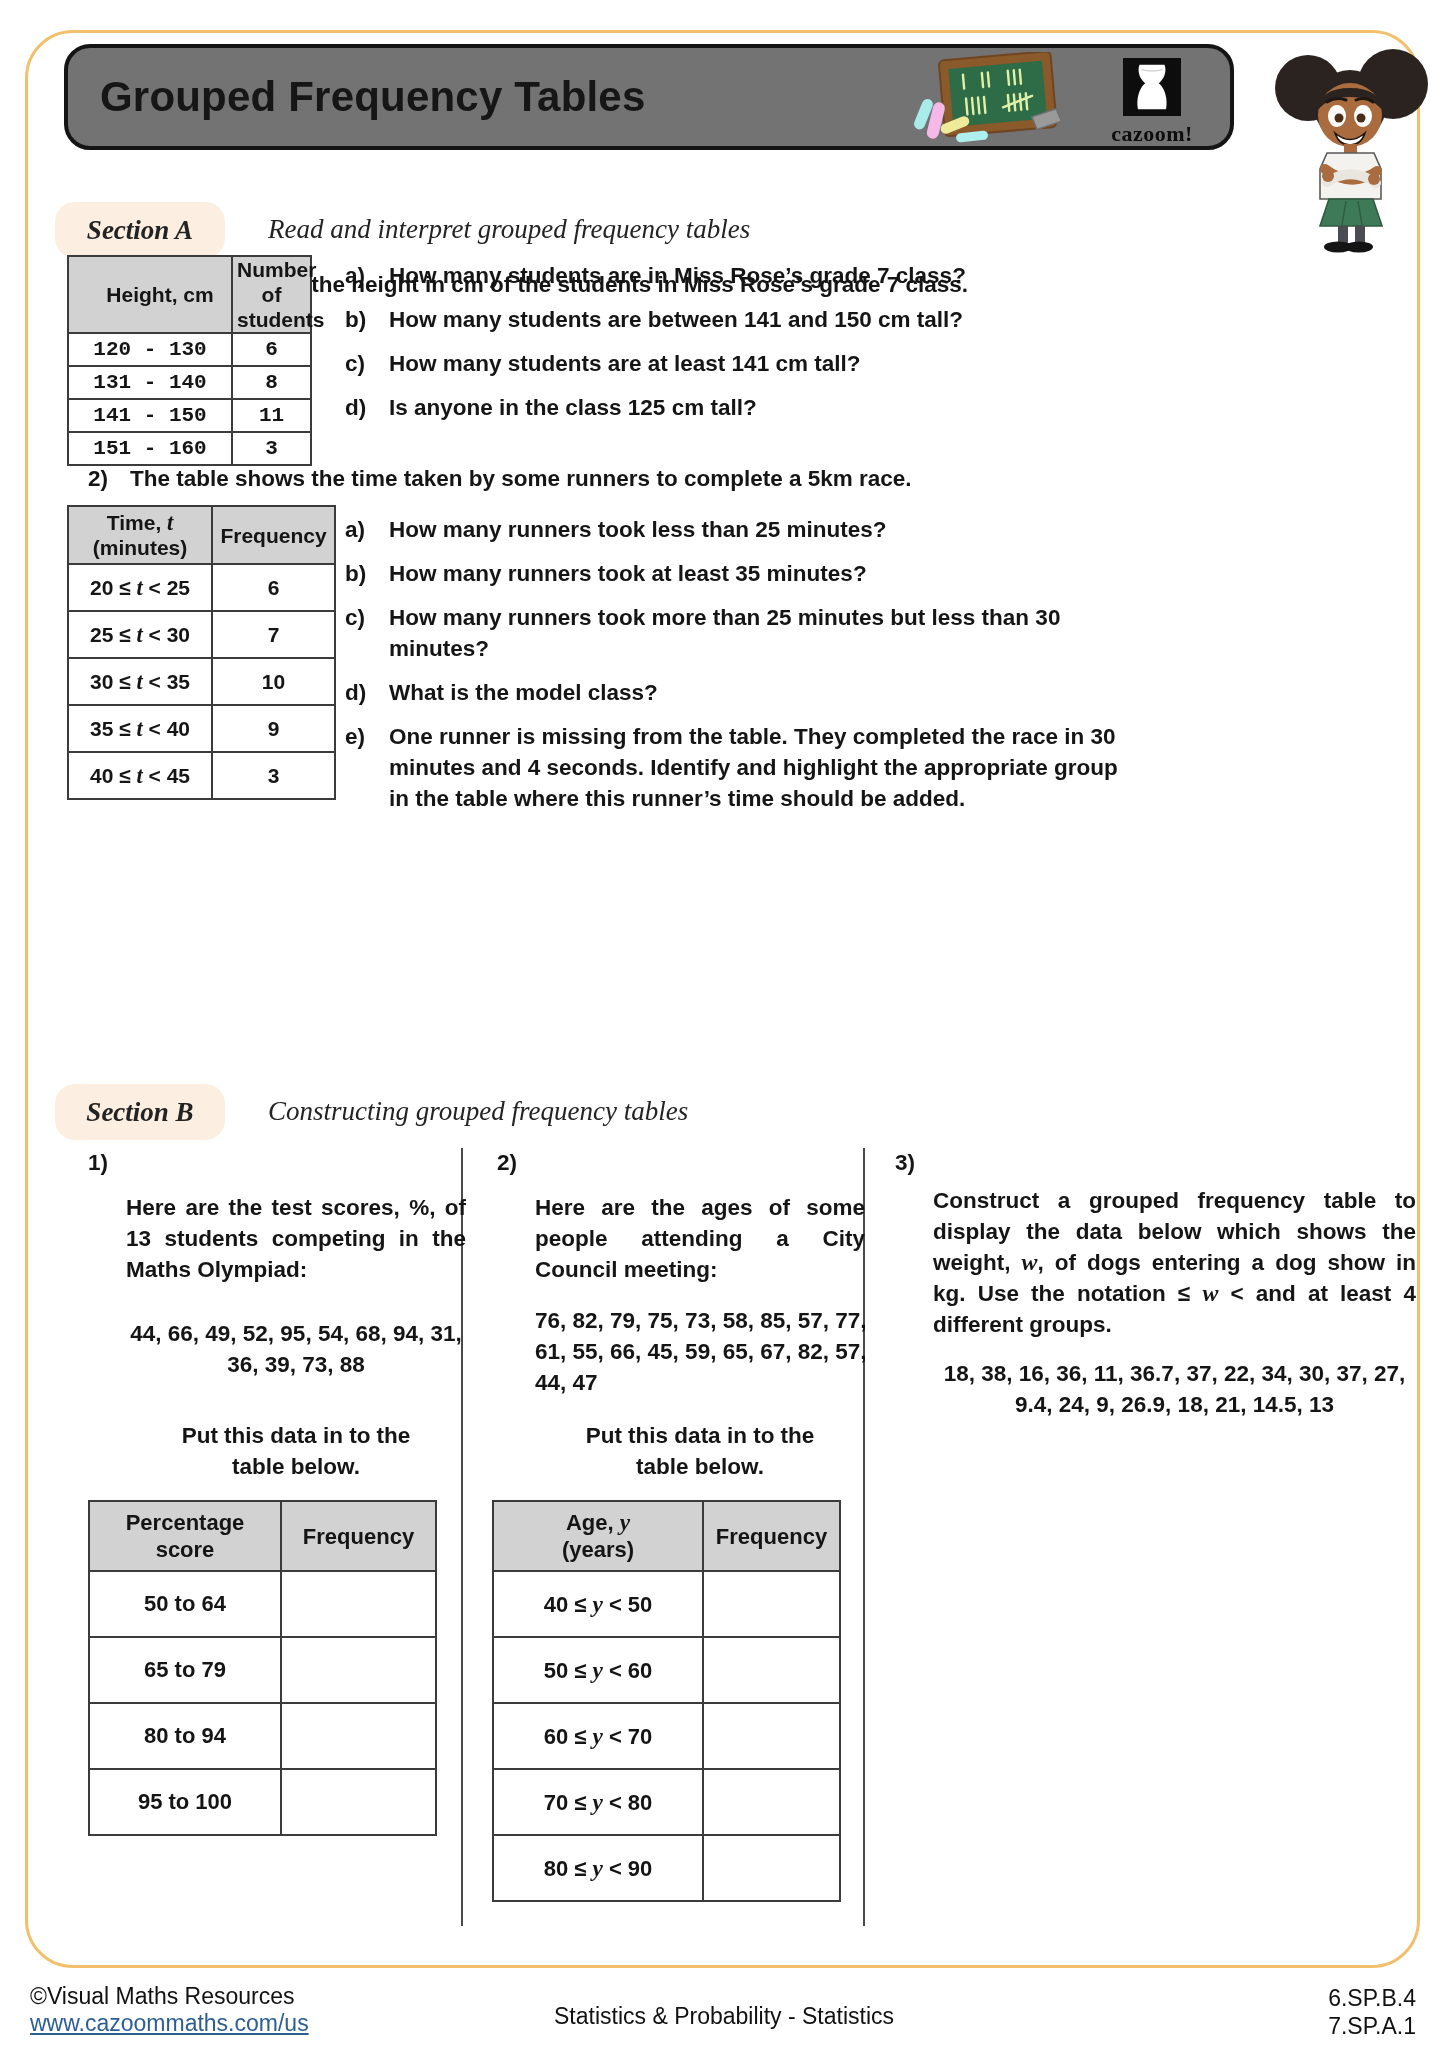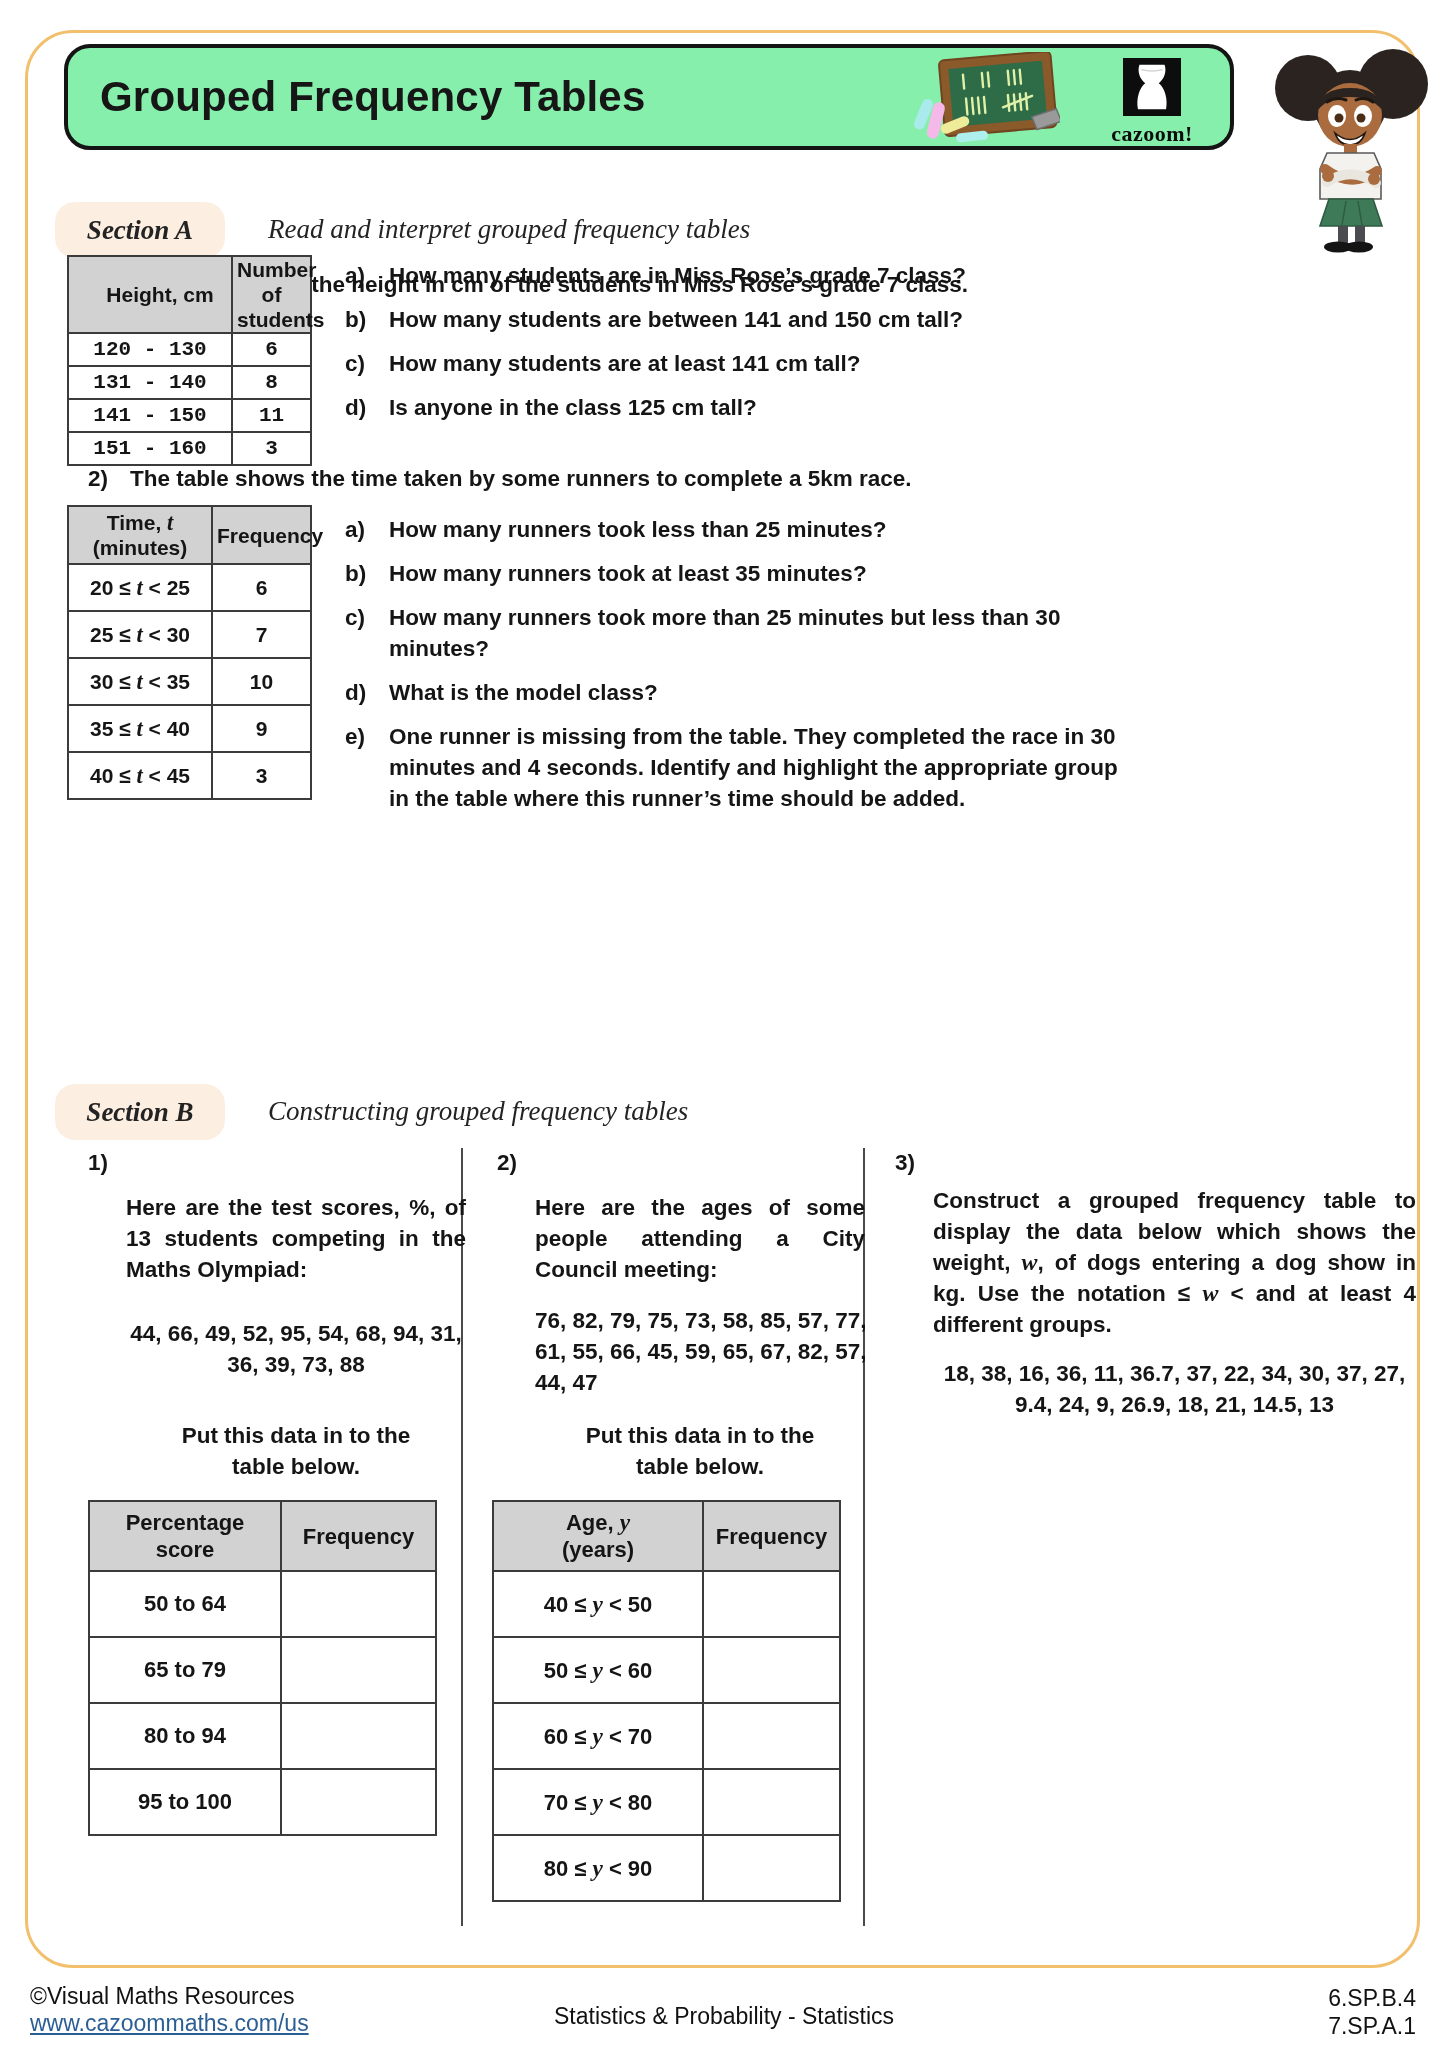--- a/index.html
+++ b/index.html
@@ -11,21 +11,21 @@
 
   
   .frame {
     position:absolute; left:25px; top:30px; width:1389px; height:1932px;
     border:3px solid #f2c06c; border-radius:48px; background:#fff;
   }
 
   
   .title-box {
     position:absolute; left:64px; top:44px; width:1162px; height:98px;
-    background:#86efac; border:4px solid #141414; border-radius:26px; z-index:2;
+    background:#737373; border:4px solid #141414; border-radius:26px; z-index:2;
   }
   .page-title {
     position:absolute; left:32px; top:50%; transform:translateY(-50%);
     font-size:42px; font-weight:bold; color:#161616; letter-spacing:0.2px; white-space:nowrap;
   }
   .board-icon { position:absolute; right:170px; top:4px; }
   .logo { position:absolute; right:26px; top:10px; width:104px; text-align:center; }
   .logo-text { font-family:"Liberation Serif", serif; font-weight:bold; font-size:22px; letter-spacing:0.5px; color:#0d0d0d; margin-top:1px; }
   .character { position:absolute; left:1266px; top:36px; z-index:5; }
 
@@ -43,21 +43,21 @@
   .prompt { position:absolute; font-weight:bold; font-size:22.5px; white-space:nowrap; }
   .prompt .q-num { display:inline-block; width:42px; }
 
   
   table { border-collapse:collapse; table-layout:fixed; background:#fff; }
   th,td { border:2px solid #3b3b3b; text-align:center; vertical-align:middle; font-weight:bold; padding:0 4px; }
   th { background:#d2d2d2; font-size:21px; line-height:25px; }
   td { font-size:21px; }
   .tbl-a1 { width:245px; } .tbl-a1 th { height:52px; } .tbl-a1 td { height:31px;font-family:Liberation Mono, monospace; }
   .tbl-a1 th:first-child { width:134px;padding-left:24px; }
-  .tbl-a2 { width:245px;border-radius:29px; } .tbl-a2 th { height:56px; } .tbl-a2 td { height:45px; }
+  .tbl-a2 { width:269px;border-radius:29px; } .tbl-a2 th { height:56px; } .tbl-a2 td { height:45px; }
   .tbl-a2 th:first-child { width:134px; }
   .tbl-b { width:349px; } .tbl-b th { height:68px; font-size:22px; line-height:27px; } .tbl-b td { height:64px; font-size:22px; }
   .tbl-b1 th:first-child { width:182px; }
   .tbl-b2 th:first-child { width:200px; }
 
   
   .mvar { font-family:"Liberation Serif", serif; font-style:italic; font-weight:bold; font-size:1.06em; }
 
   
   .qlist { position:absolute; display:flex; flex-direction:column; gap:13px; }

